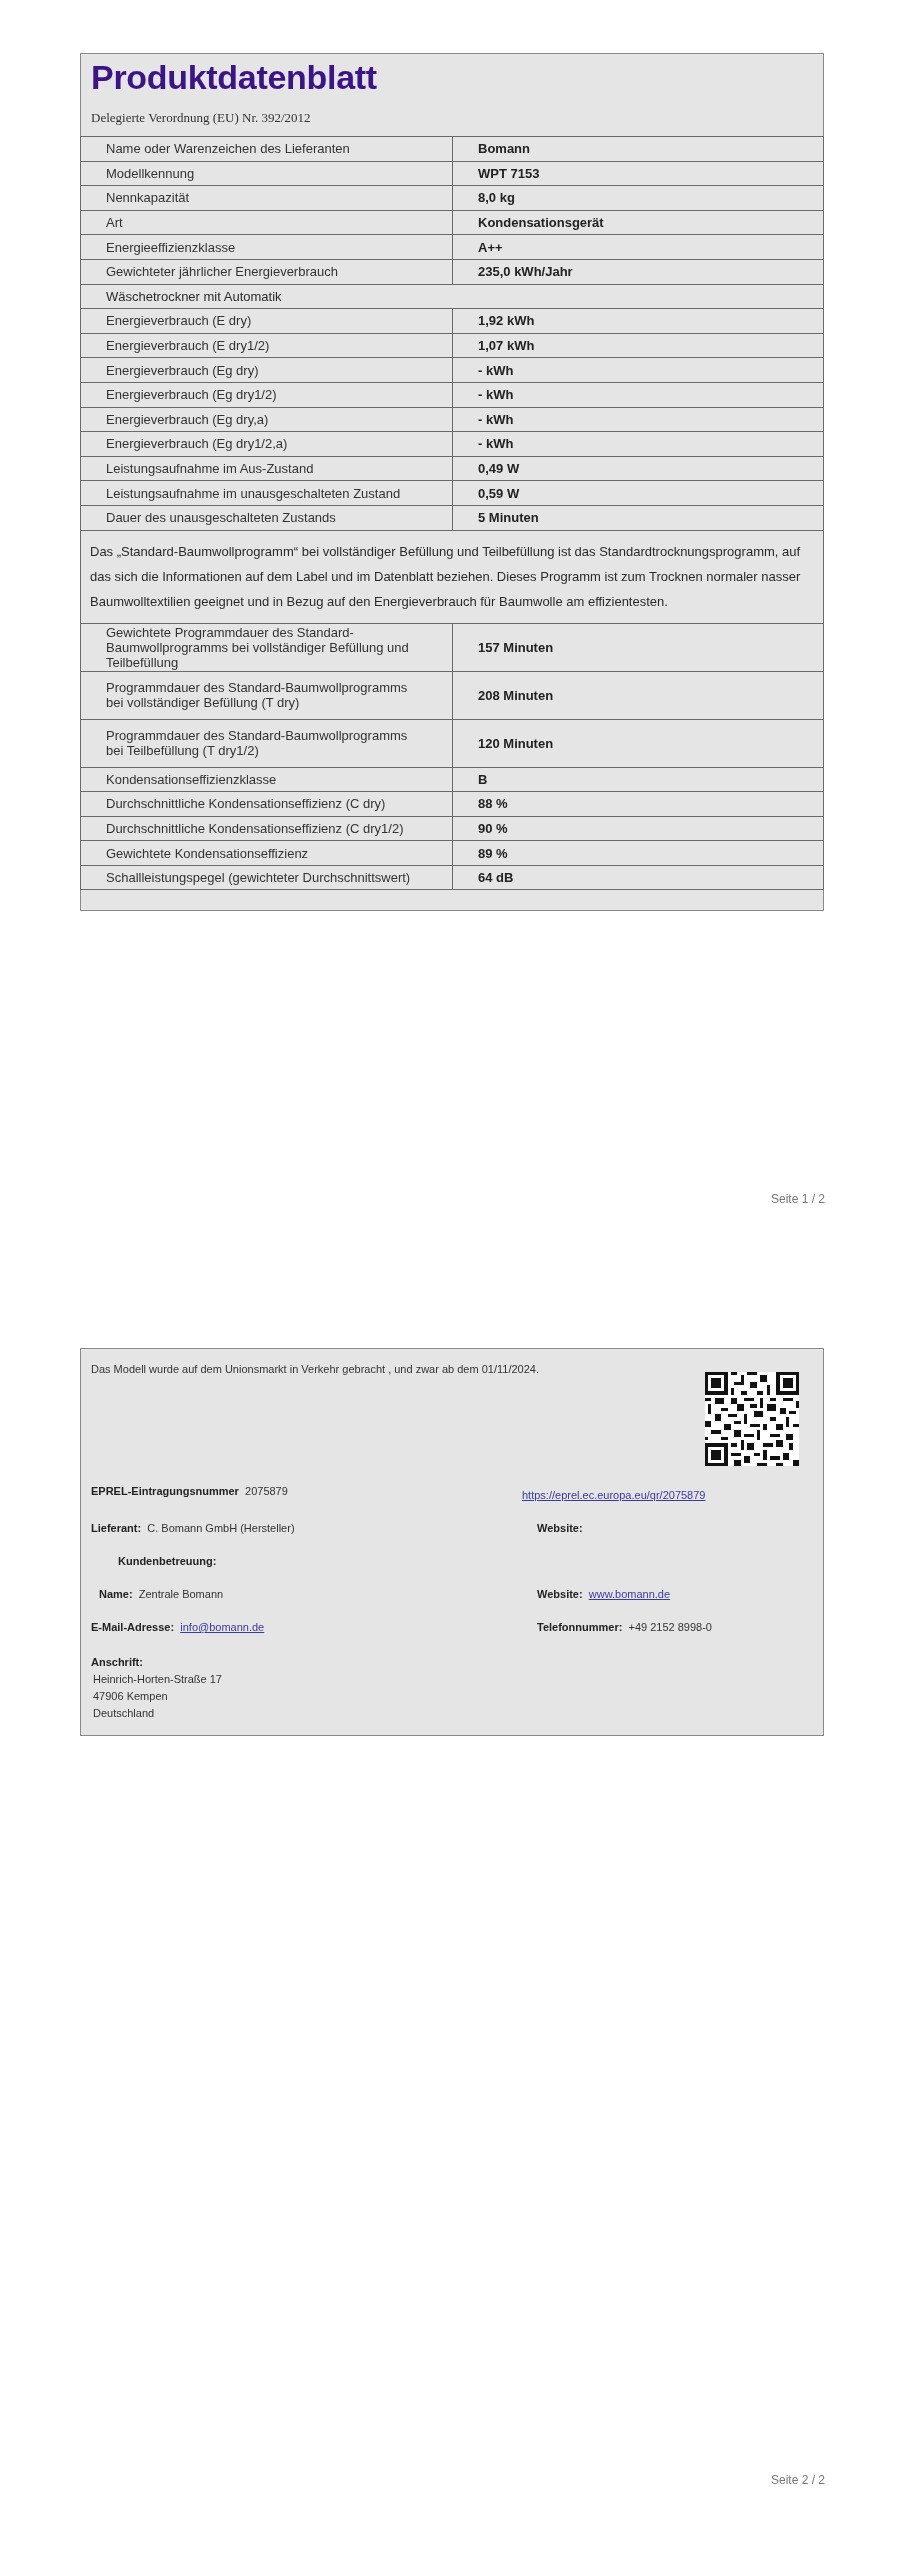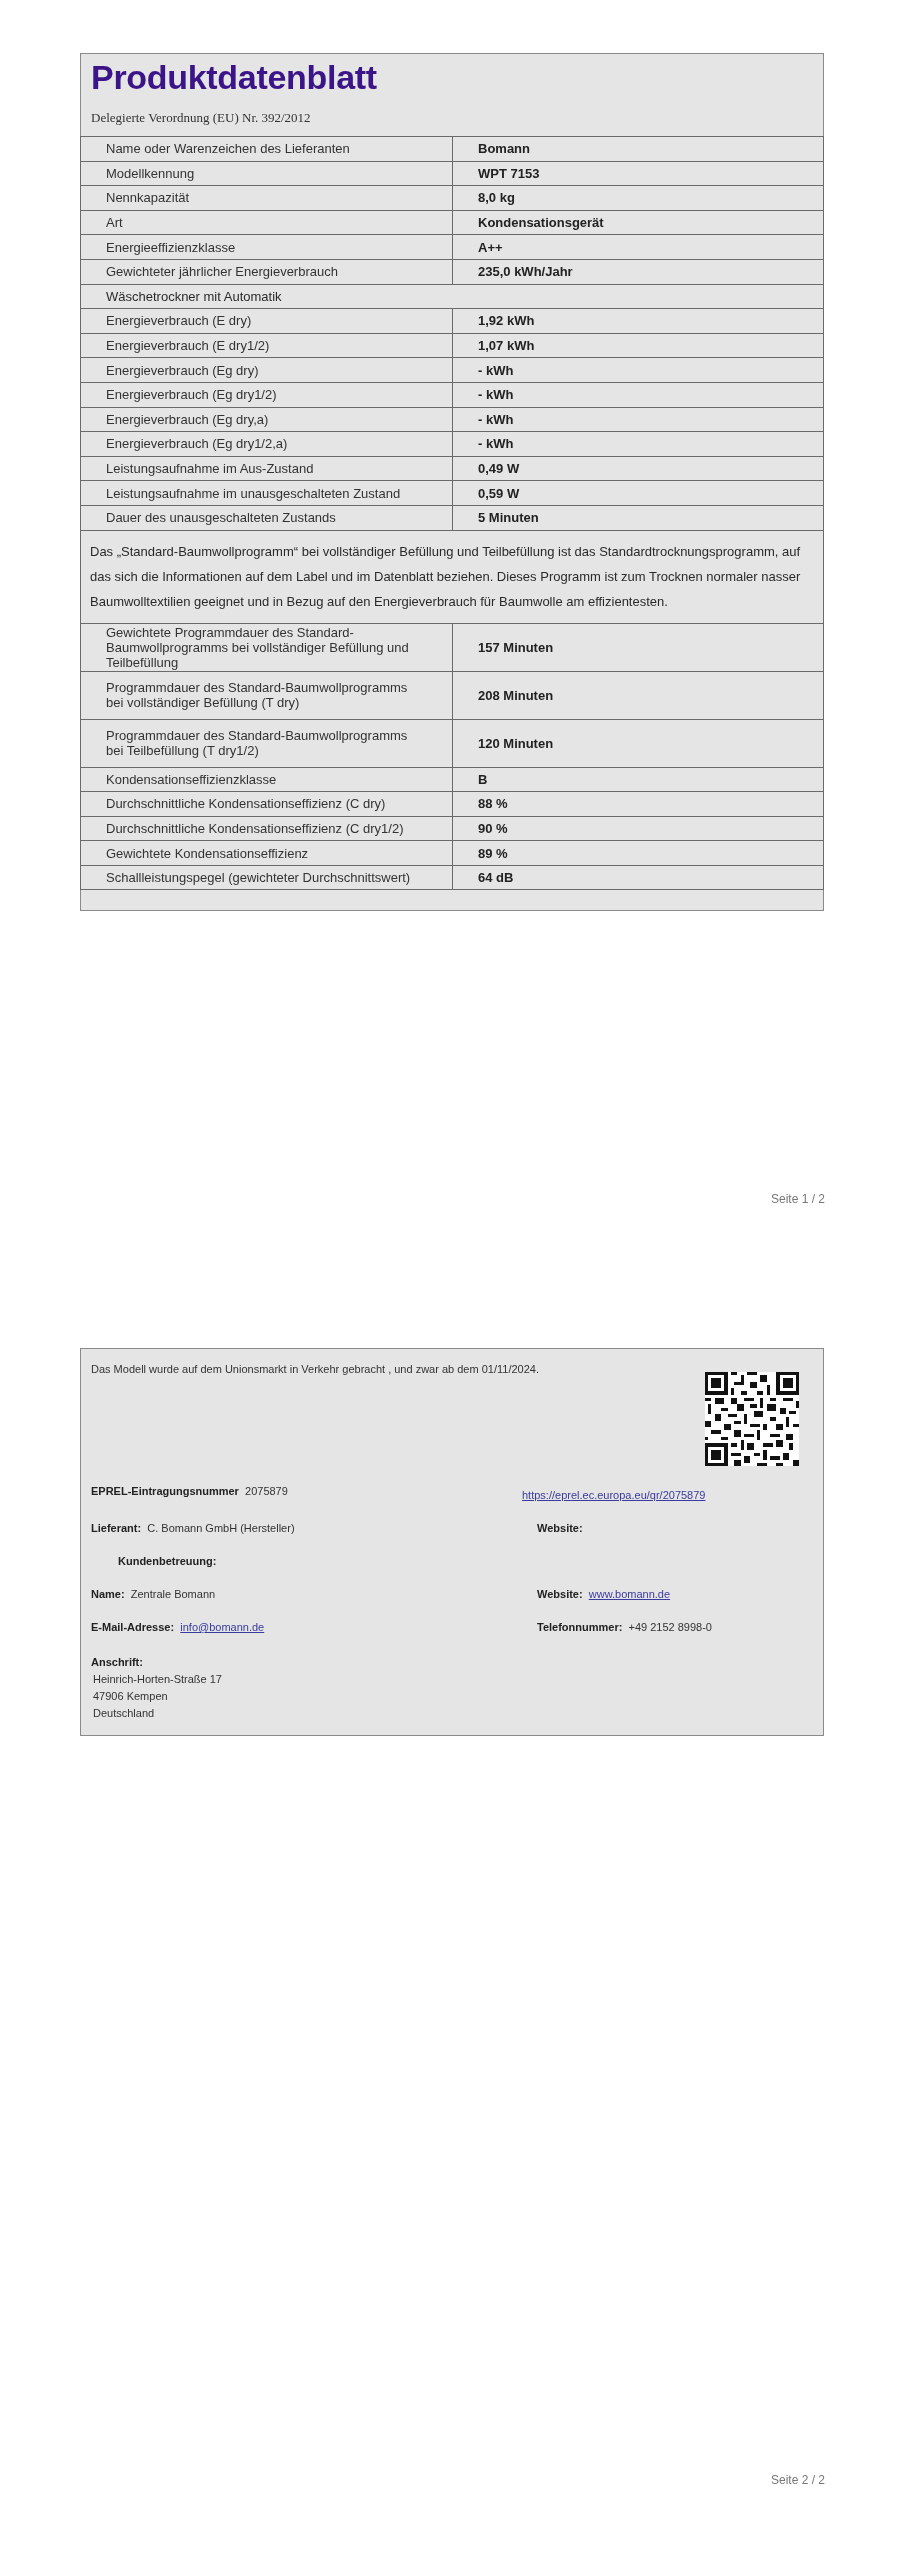--- a/index.html
+++ b/index.html
@@ -252,21 +252,21 @@
     <b>Lieferant:</b>&nbsp;&nbsp;<span>C. Bomann GmbH (Hersteller)</span>
   </div>
   <div class="p2" style="left:456px; top:173px;">
     <b>Website:</b>
   </div>
 
   <div class="p2" style="left:10px; top:206px;margin-left:27px;">
     <b>Kundenbetreuung:</b>
   </div>
 
-  <div class="p2" style="left:10px; top:239px;">
+  <div class="p2" style="left:18px; top:239px;">
     <b>Name:</b>&nbsp;&nbsp;<span>Zentrale Bomann</span>
   </div>
   <div class="p2" style="left:456px; top:239px;">
     <b>Website:</b>&nbsp;&nbsp;<a>www.bomann.de</a>
   </div>
 
   <div class="p2" style="left:10px; top:272px;">
     <b>E-Mail-Adresse:</b>&nbsp;&nbsp;<a>info@bomann.de</a>
   </div>
   <div class="p2" style="left:456px; top:272px;">

